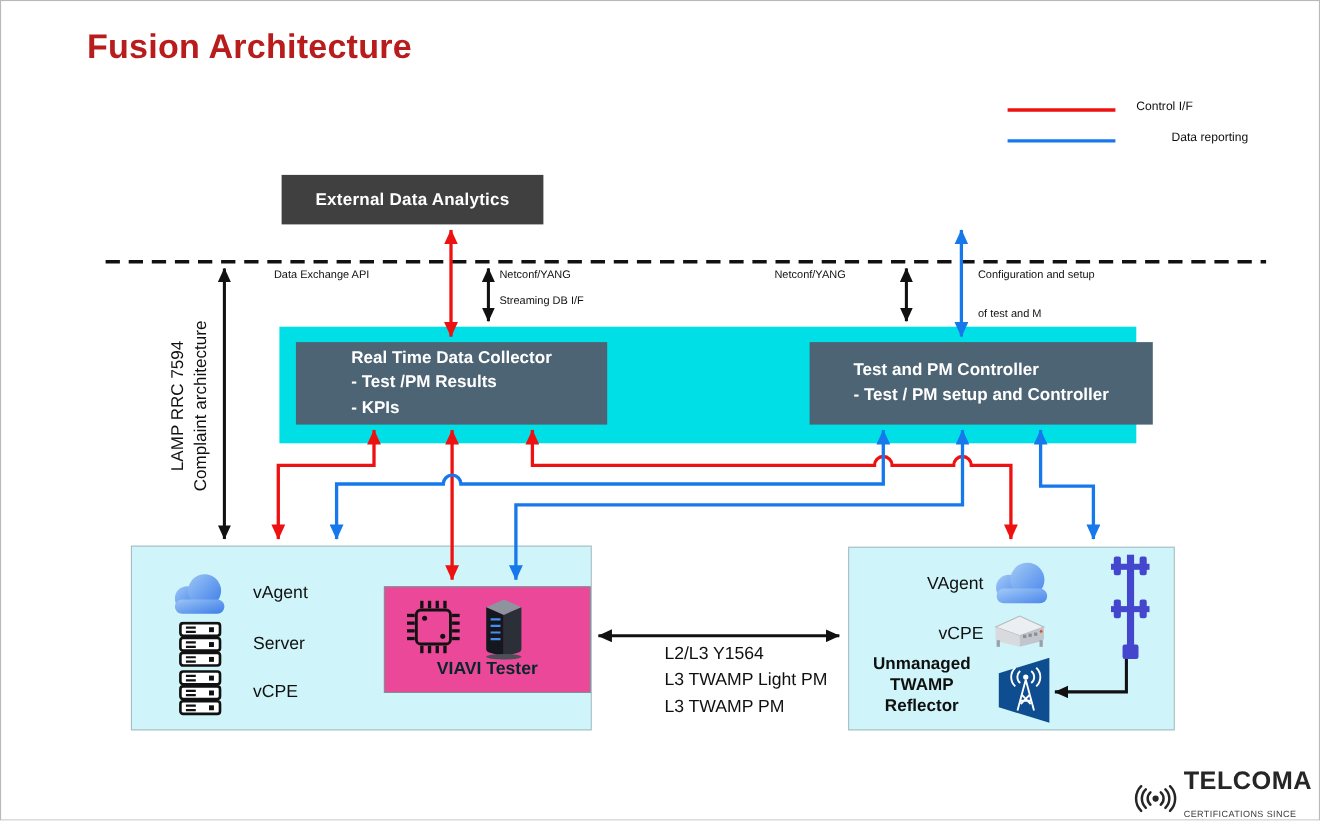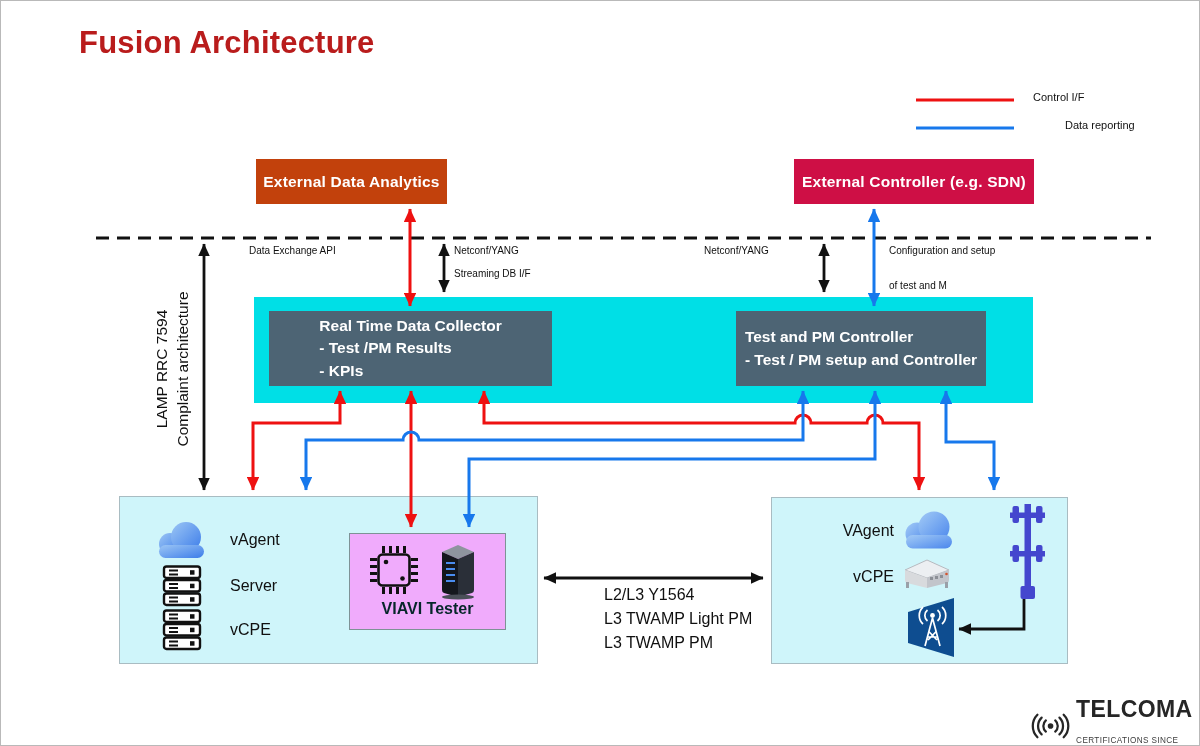--- a/index.html
+++ b/index.html
@@ -9,45 +9,45 @@
     font-family:"Liberation Sans", sans-serif;color:#141414;
   }
   .abs{position:absolute;}
   .overlay{position:absolute;left:0;top:0;width:1200px;height:746px;pointer-events:none;}
   #title{left:78px;top:24px;font-size:31px;font-weight:700;letter-spacing:.2px;color:#b91c1c;}
   .legend-label{font-size:11px;color:#111;}
   .topbox{
     height:45px;display:flex;align-items:center;justify-content:center;
     color:#fff;font-size:15.5px;font-weight:600;letter-spacing:.2px;
   }
-  #box-analytics{left:255px;top:158px;width:191px;background:#c2410c;}
+  #box-analytics{left:255px;top:158px;width:238px;background:#404040;}
   #box-controller{left:793px;top:158px;width:240px;background:#ce0f45;}
   #core{left:253px;top:296px;width:779px;height:106px;background:#00dfe6;}
   .module{
     position:absolute;top:14px;height:75px;background:#4d6474;color:#fff;
     display:flex;align-items:center;justify-content:center;
   }
   .module .mtxt{font-size:15.5px;font-weight:600;line-height:1.45;text-align:left;}
   #mod-collector{left:15px;width:283px;}
-  #mod-pm{left:482px;width:250px;}
+  #mod-pm{left:482px;width:312px;}
   .iface{font-size:10px;color:#101010;white-space:nowrap;}
   #lamp{
     left:42px;top:346px;width:260px;height:44px;
     transform:rotate(-90deg);text-align:center;
     font-size:15.5px;line-height:21px;color:#101010;
   }
   .site{
     background:#cff5fa;border:1px solid #a9bcc2;box-sizing:border-box;
   }
   #site-left{left:118px;top:495px;width:419px;height:168px;}
   #site-right{left:770px;top:496px;width:297px;height:167px;}
   .site-label{position:absolute;font-size:16px;color:#101010;}
   #viavi{
-    position:absolute;left:229px;top:36px;width:157px;height:97px;
-    background:#f0abfc;border:1px solid #7e9296;box-sizing:border-box;
+    position:absolute;left:229px;top:36px;width:188px;height:97px;
+    background:#ec4899;border:1px solid #7e9296;box-sizing:border-box;
   }
   #viavi-label{position:absolute;left:0;top:66px;width:100%;text-align:center;
     font-size:16px;font-weight:600;color:#06262a;}
   .ralign{text-align:right;}
   #reflector-text{position:absolute;left:10px;top:96px;width:112px;text-align:center;
     font-size:15.5px;font-weight:600;line-height:19px;color:#101010;}
   .linklbl{left:583px;font-size:16px;color:#101010;margin-left:20px;}
   #logo{left:1028px;top:697px;width:164px;display:flex;align-items:center;}
   #logo-textblock{margin-left:4px;line-height:1;}
   #logo-brand{font-size:23px;font-weight:800;letter-spacing:.4px;color:#262626;}
@@ -58,23 +58,20 @@
 
 <div id="stage">
 
   <div class="abs" id="title">Fusion Architecture</div>
 
   <div class="abs legend-label" style="left:1032px;top:90px;">Control I/F</div>
   <div class="abs legend-label" style="left:1032px;top:118px;margin-left:32px;">Data reporting</div>
 
   <div class="abs topbox" id="box-analytics">
     <span>External Data Analytics</span>
-  </div>
-  <div class="abs topbox" id="box-controller">
-    <span>External Controller (e.g. SDN)</span>
   </div>
 
   <div class="abs iface" style="left:248px;top:244px;">Data Exchange API</div>
   <div class="abs iface" style="left:453px;top:244px;">Netconf/YANG</div>
   <div class="abs iface" style="left:453px;top:267px;">Streaming DB I/F</div>
   <div class="abs iface" style="left:703px;top:244px;">Netconf/YANG</div>
   <div class="abs iface" style="left:888px;top:244px;">Configuration and setup</div>
   <div class="abs iface" style="left:888px;top:267px;margin-top:12px;">of test and M</div>
 
   <div class="abs" id="lamp">
@@ -213,20 +210,25 @@
       <g fill="#8b8f96">
         <rect x="30" y="21" width="3" height="3"></rect>
           <rect x="35" y="20" width="3" height="3"></rect>
           <rect x="40" y="19" width="3" height="3"></rect>
       </g>
       <circle cx="46.5" cy="18" r="1.3" fill="#d2542e"></circle>
       <rect x="6" y="26" width="3" height="6" fill="#9aa0a8"></rect>
         <rect x="45" y="26" width="3" height="6" fill="#9aa0a8"></rect>
     </svg>
 
+    <div id="reflector-text">
+      <div>Unmanaged</div>
+      <div>TWAMP</div>
+      <div>Reflector</div>
+    </div>
 
     <svg class="abs" style="left:135px;top:100px;" width="48" height="60" viewBox="0 0 48 60">
       <polygon points="47,0 47,59 1,45 1,14" fill="#0e4d90"></polygon>
       <g stroke="#fff" stroke-width="1.7" fill="none">
         <path d="M20.5 12 a7 7 0 0 0 0 11"></path>
         <path d="M16 9 a11.5 11.5 0 0 0 0 17"></path>
         <path d="M30.5 12 a7 7 0 0 1 0 11"></path>
         <path d="M35 9 a11.5 11.5 0 0 1 0 17"></path>
         <path d="M25.5 20 L18 48 M25.5 20 L33 48 M20.5 39 L30.5 39 M21.8 33.5 L30 42 M29.2 33.5 L21 42"></path>
       </g>

